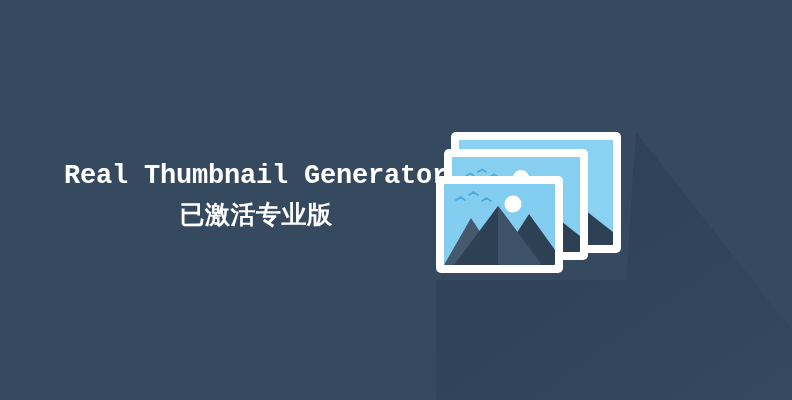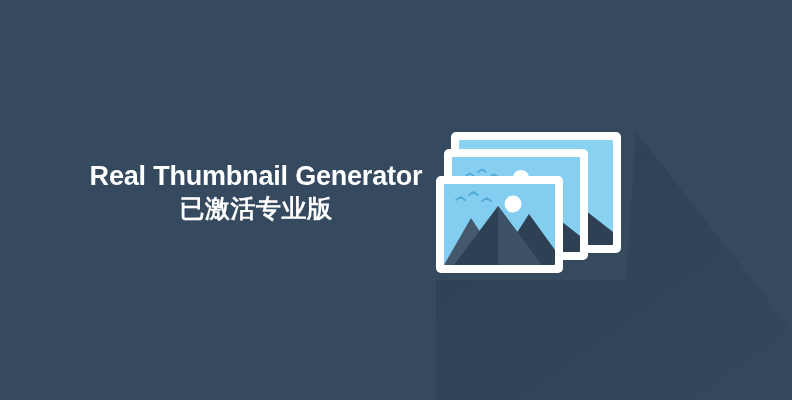--- a/index.html
+++ b/index.html
@@ -6,21 +6,21 @@
     margin: 0;
     padding: 0;
     background: #2c3e50;
   }
   #banner {
     position: relative;
     width: 792px;
     height: 400px;
     background: #35495f;
     overflow: hidden;
-    font-family: Liberation Sans, sans-serif;
+    font-family: Liberation Mono, monospace;
     -webkit-font-smoothing: antialiased;
   }
 
   
   #long-shadow {
     position: absolute;
     left: 436px;
     top: 132px;
     width: 460px;
     height: 440px;
@@ -43,21 +43,21 @@
     letter-spacing: -0.2px;
     line-height: 32px;
     white-space: nowrap;
   }
   #app-subtitle {
     color: #ffffff;
     font-size: 25px;
     font-weight: bold;
     line-height: 30px;
     letter-spacing: 0.5px;
-    margin-top: 1px;
+    margin-top: 10px;
     white-space: nowrap;
   }
 
   
   #icon-photos {
     position: absolute;
     left: 424px;
     top: 120px;
     width: 210px;
     height: 160px;

